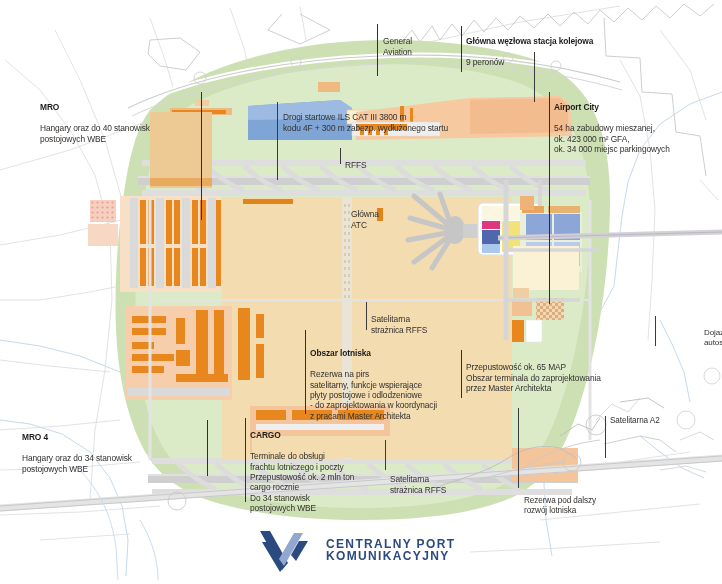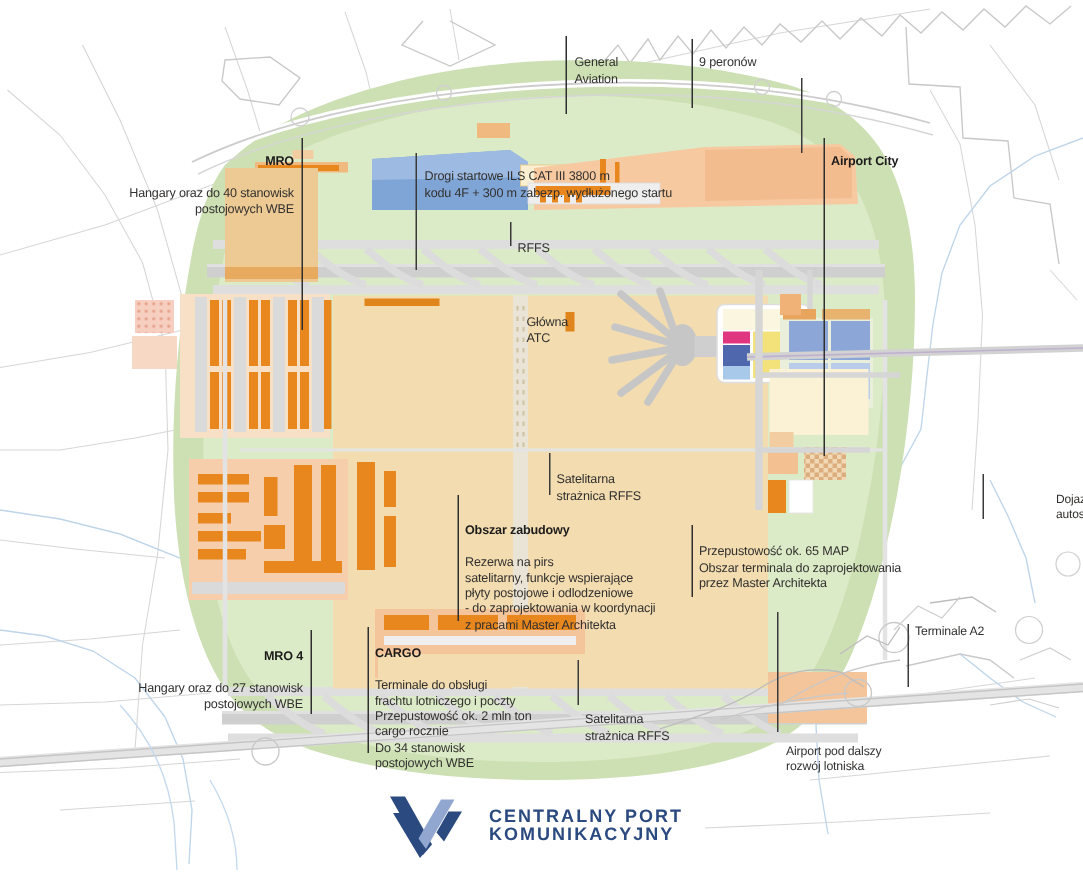--- a/index.html
+++ b/index.html
@@ -37,21 +37,21 @@
     color: #33312f;
     white-space: pre-line;
     letter-spacing: -0.1px;
   }
   .anno .ttl {
     display: block;
     font-weight: bold;
     color: #1d1c1b;
     letter-spacing: -0.1px;
   }
-  .anno.right-align { text-align: right; }
+  .anno.right-align { text-align: left; }
   .anno.small { font-size: 8px; line-height: 9.8px; margin-left: 44px; }
   .anno.mid { font-size: 8.2px; line-height: 10px; }
 
   
   .leader {
     position: absolute;
     background: #3a3a3a;
   }
   .leader.v { width: 1px; }
   .leader.thick { background: #2f2f2f; width: 1.4px; }
@@ -471,26 +471,30 @@
   <div class="leader v" style="left:655px; top:316px; height:30px;"></div>
   <div class="leader v" style="left:605px; top:416px; height:42px;"></div>
   <div class="leader v" style="left:518px; top:408px; height:80px;"></div>
 
   <div class="anno" style="left:383px; top:26px; width:72px;">
     <span>General
 Aviation</span>
   </div>
 
   <div class="anno" style="left:466px; top:26px; width:190px;">
+    <span class="ttl">Główna węzłowa stacja kolejowa</span>
     <span>9 peronów</span>
   </div>
 
 
   <div class="anno" style="left:554px; top:92px; width:168px;">
     <span class="ttl">Airport City</span>
+    <span>54 ha zabudowy mieszanej,
+ok. 423 000 m² GFA,
+ok. 34 000 miejsc parkingowych</span>
   </div>
 
   <div class="anno right-align" style="left:40px; top:92px; width:156px;">
     <span class="ttl">MRO</span>
     <span>Hangary oraz do 40 stanowisk
 postojowych WBE</span>
   </div>
 
   <div class="anno" style="left:283px; top:102px; width:240px;">
     <span>Drogi startowe ILS CAT III 3800 m
@@ -505,37 +509,37 @@
     <span>Główna
 ATC</span>
   </div>
 
   <div class="anno" style="left:371px; top:304px; width:86px;">
     <span>Satelitarna
 strażnica RFFS</span>
   </div>
 
   <div class="anno" style="left:310px; top:338px; width:152px;">
-    <span class="ttl">Obszar zabudowy</span>
+    <span class="ttl">Obszar lotniska</span>
     <span>Rezerwa na pirs
 satelitarny, funkcje wspierające
 płyty postojowe i odlodzeniowe
 - do zaprojektowania w koordynacji
 z pracami Master Architekta</span>
   </div>
 
   <div class="anno" style="left:466px; top:352px; width:180px;">
     <span>Przepustowość ok. 65 MAP
 Obszar terminala do zaprojektowania
 przez Master Architekta</span>
   </div>
 
   <div class="anno right-align" style="left:22px; top:422px; width:180px;">
     <span class="ttl">MRO 4</span>
-    <span>Hangary oraz do 27 stanowisk
+    <span>Hangary oraz do 34 stanowisk
 postojowych WBE</span>
   </div>
 
   <div class="anno" style="left:250px; top:420px; width:146px;">
     <span class="ttl">CARGO</span>
     <span>Terminale do obsługi
 frachtu lotniczego i poczty
 Przepustowość ok. 2 mln ton
 cargo rocznie
 Do 34 stanowisk
@@ -546,25 +550,25 @@
     <span>Satelitarna
 strażnica RFFS</span>
   </div>
 
   <div class="anno small" style="left:660px; top:318px; width:62px;">
     <span>Dojazd od
 autostrady A2</span>
   </div>
 
   <div class="anno mid" style="left:610px; top:406px; width:84px;">
-    <span>Terminale A2</span>
+    <span>Satelitarna A2</span>
   </div>
 
   <div class="anno mid" style="left:524px; top:486px; width:104px;">
-    <span>Airport pod dalszy
+    <span>Rezerwa pod dalszy
 rozwój lotniska</span>
   </div>
 
   <div id="logo-block">
     <svg id="logo-mark" viewBox="0 0 64 46">
 
       <g fill="#2b4a80">
         <polygon points="2,3 12,3 30,35 24,42"></polygon>
         <polygon points="4,14 13,14 27,38 22,44"></polygon>
       </g>

